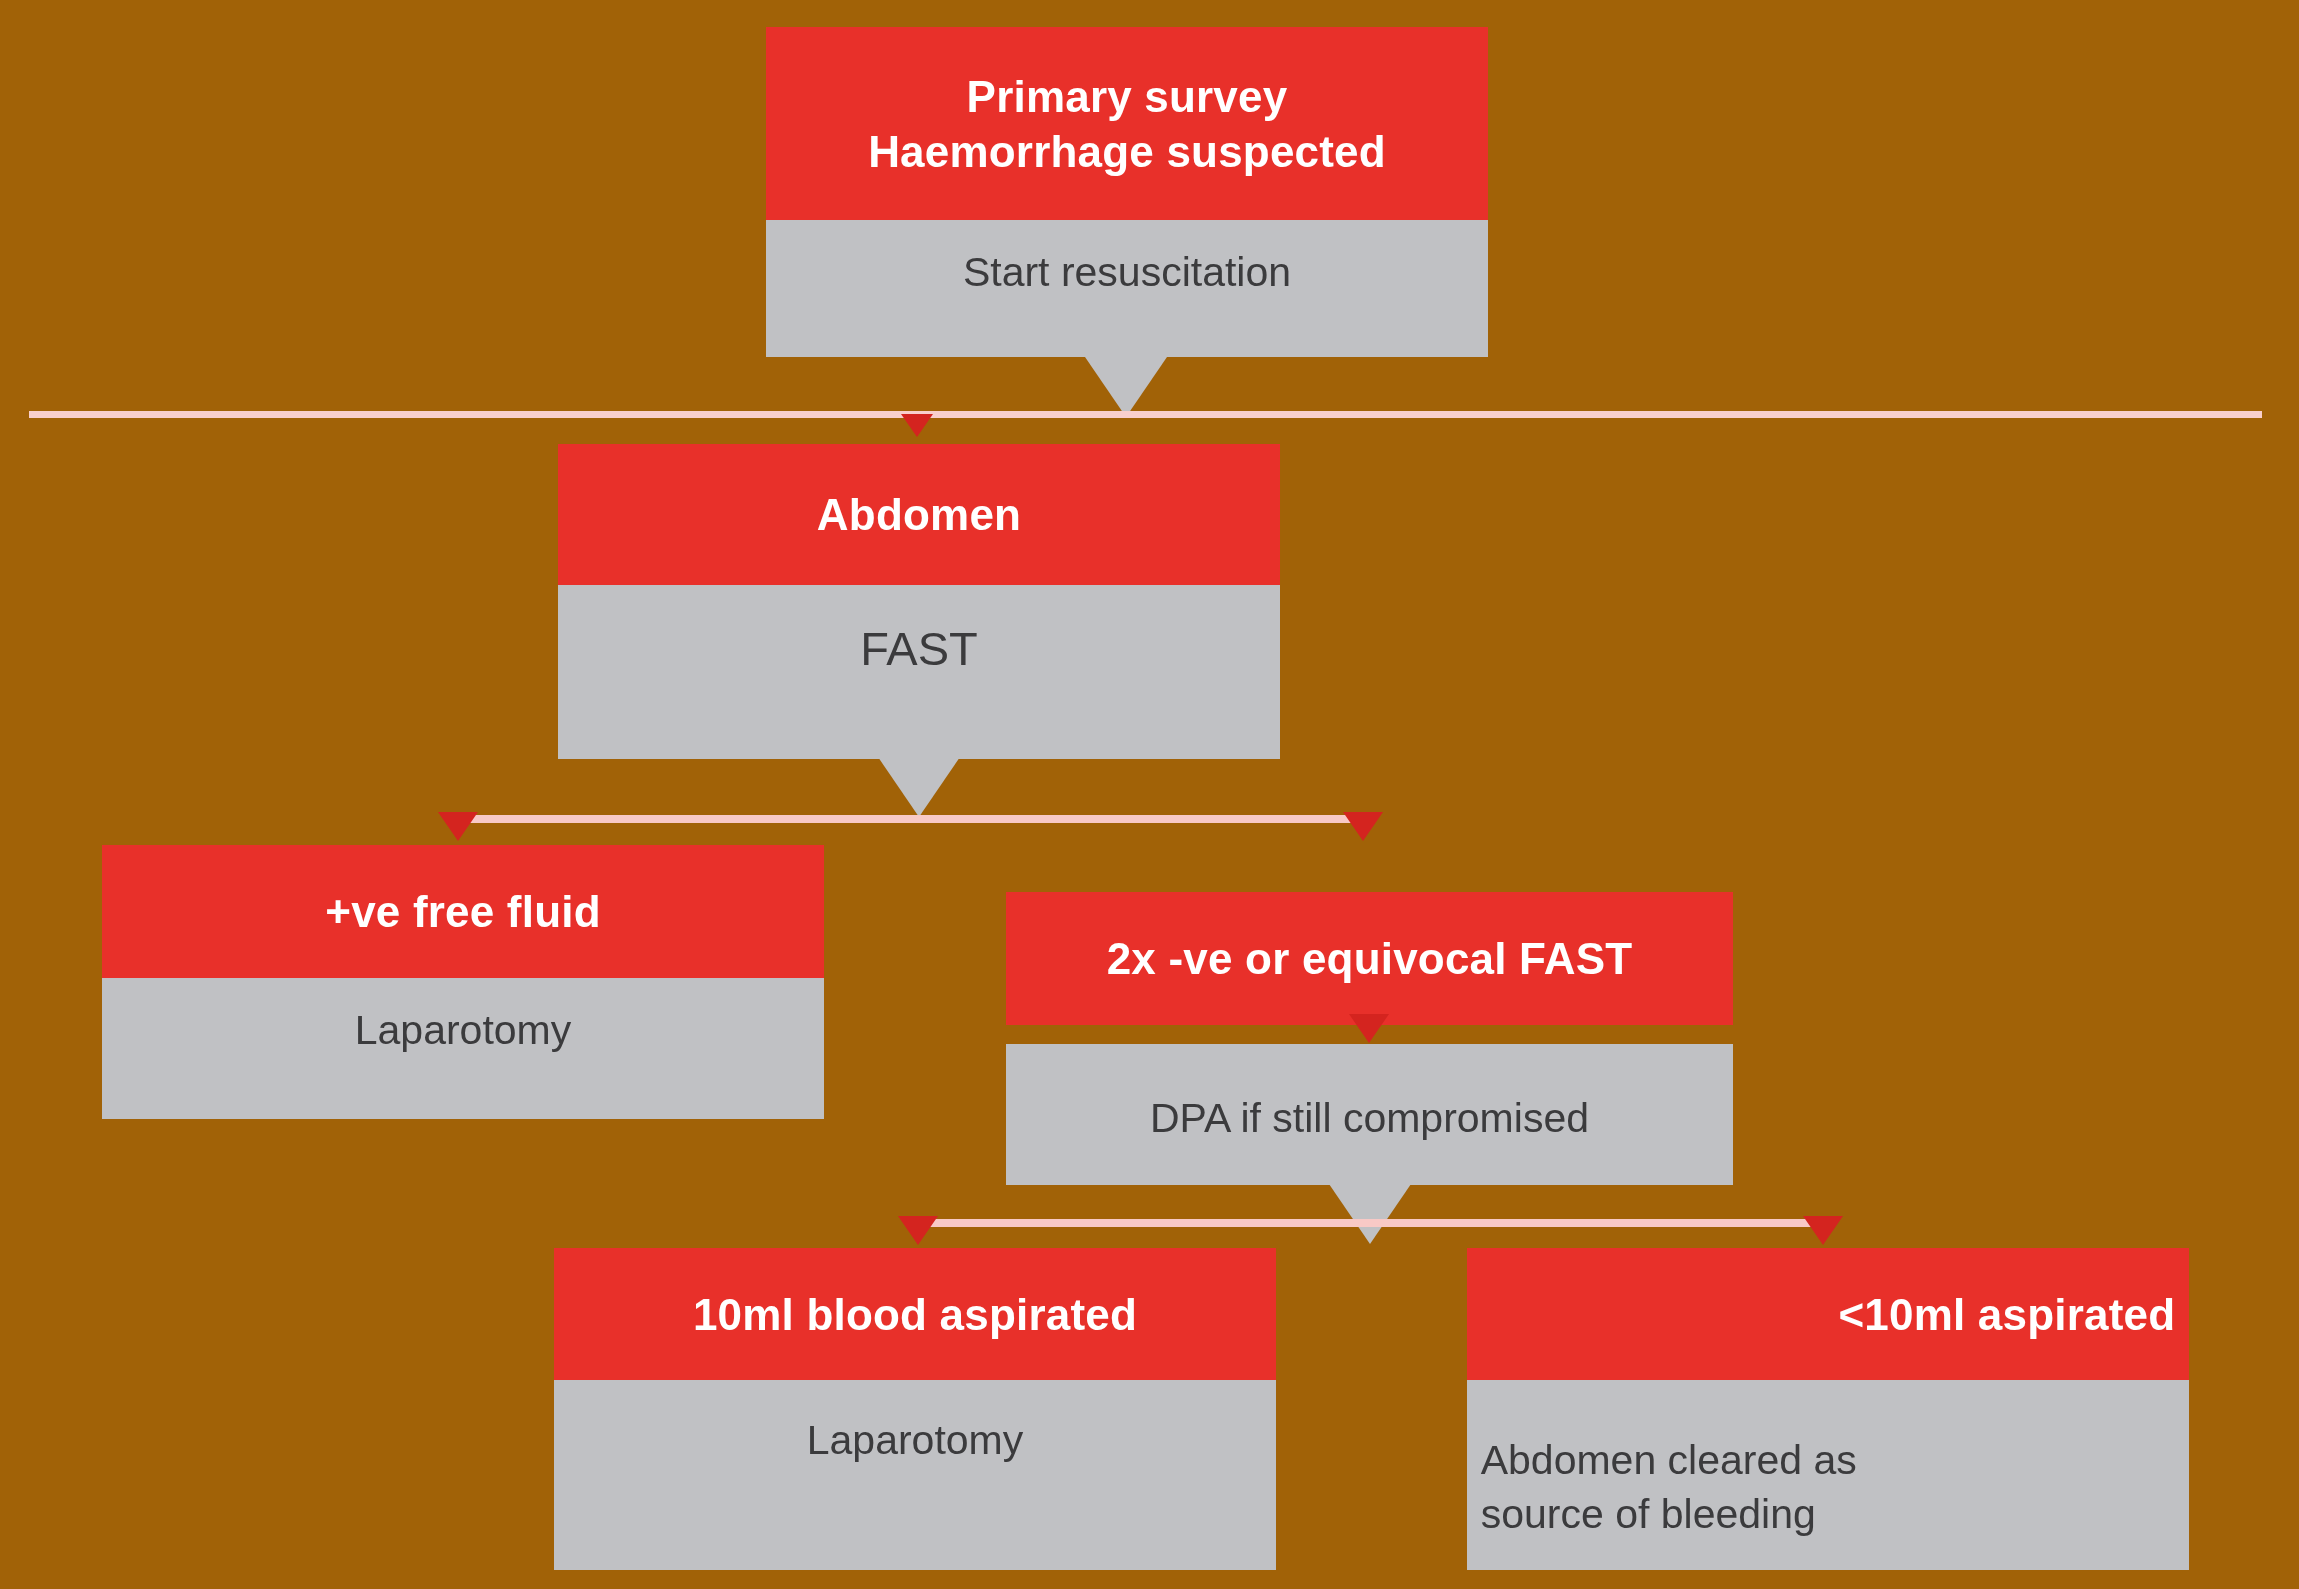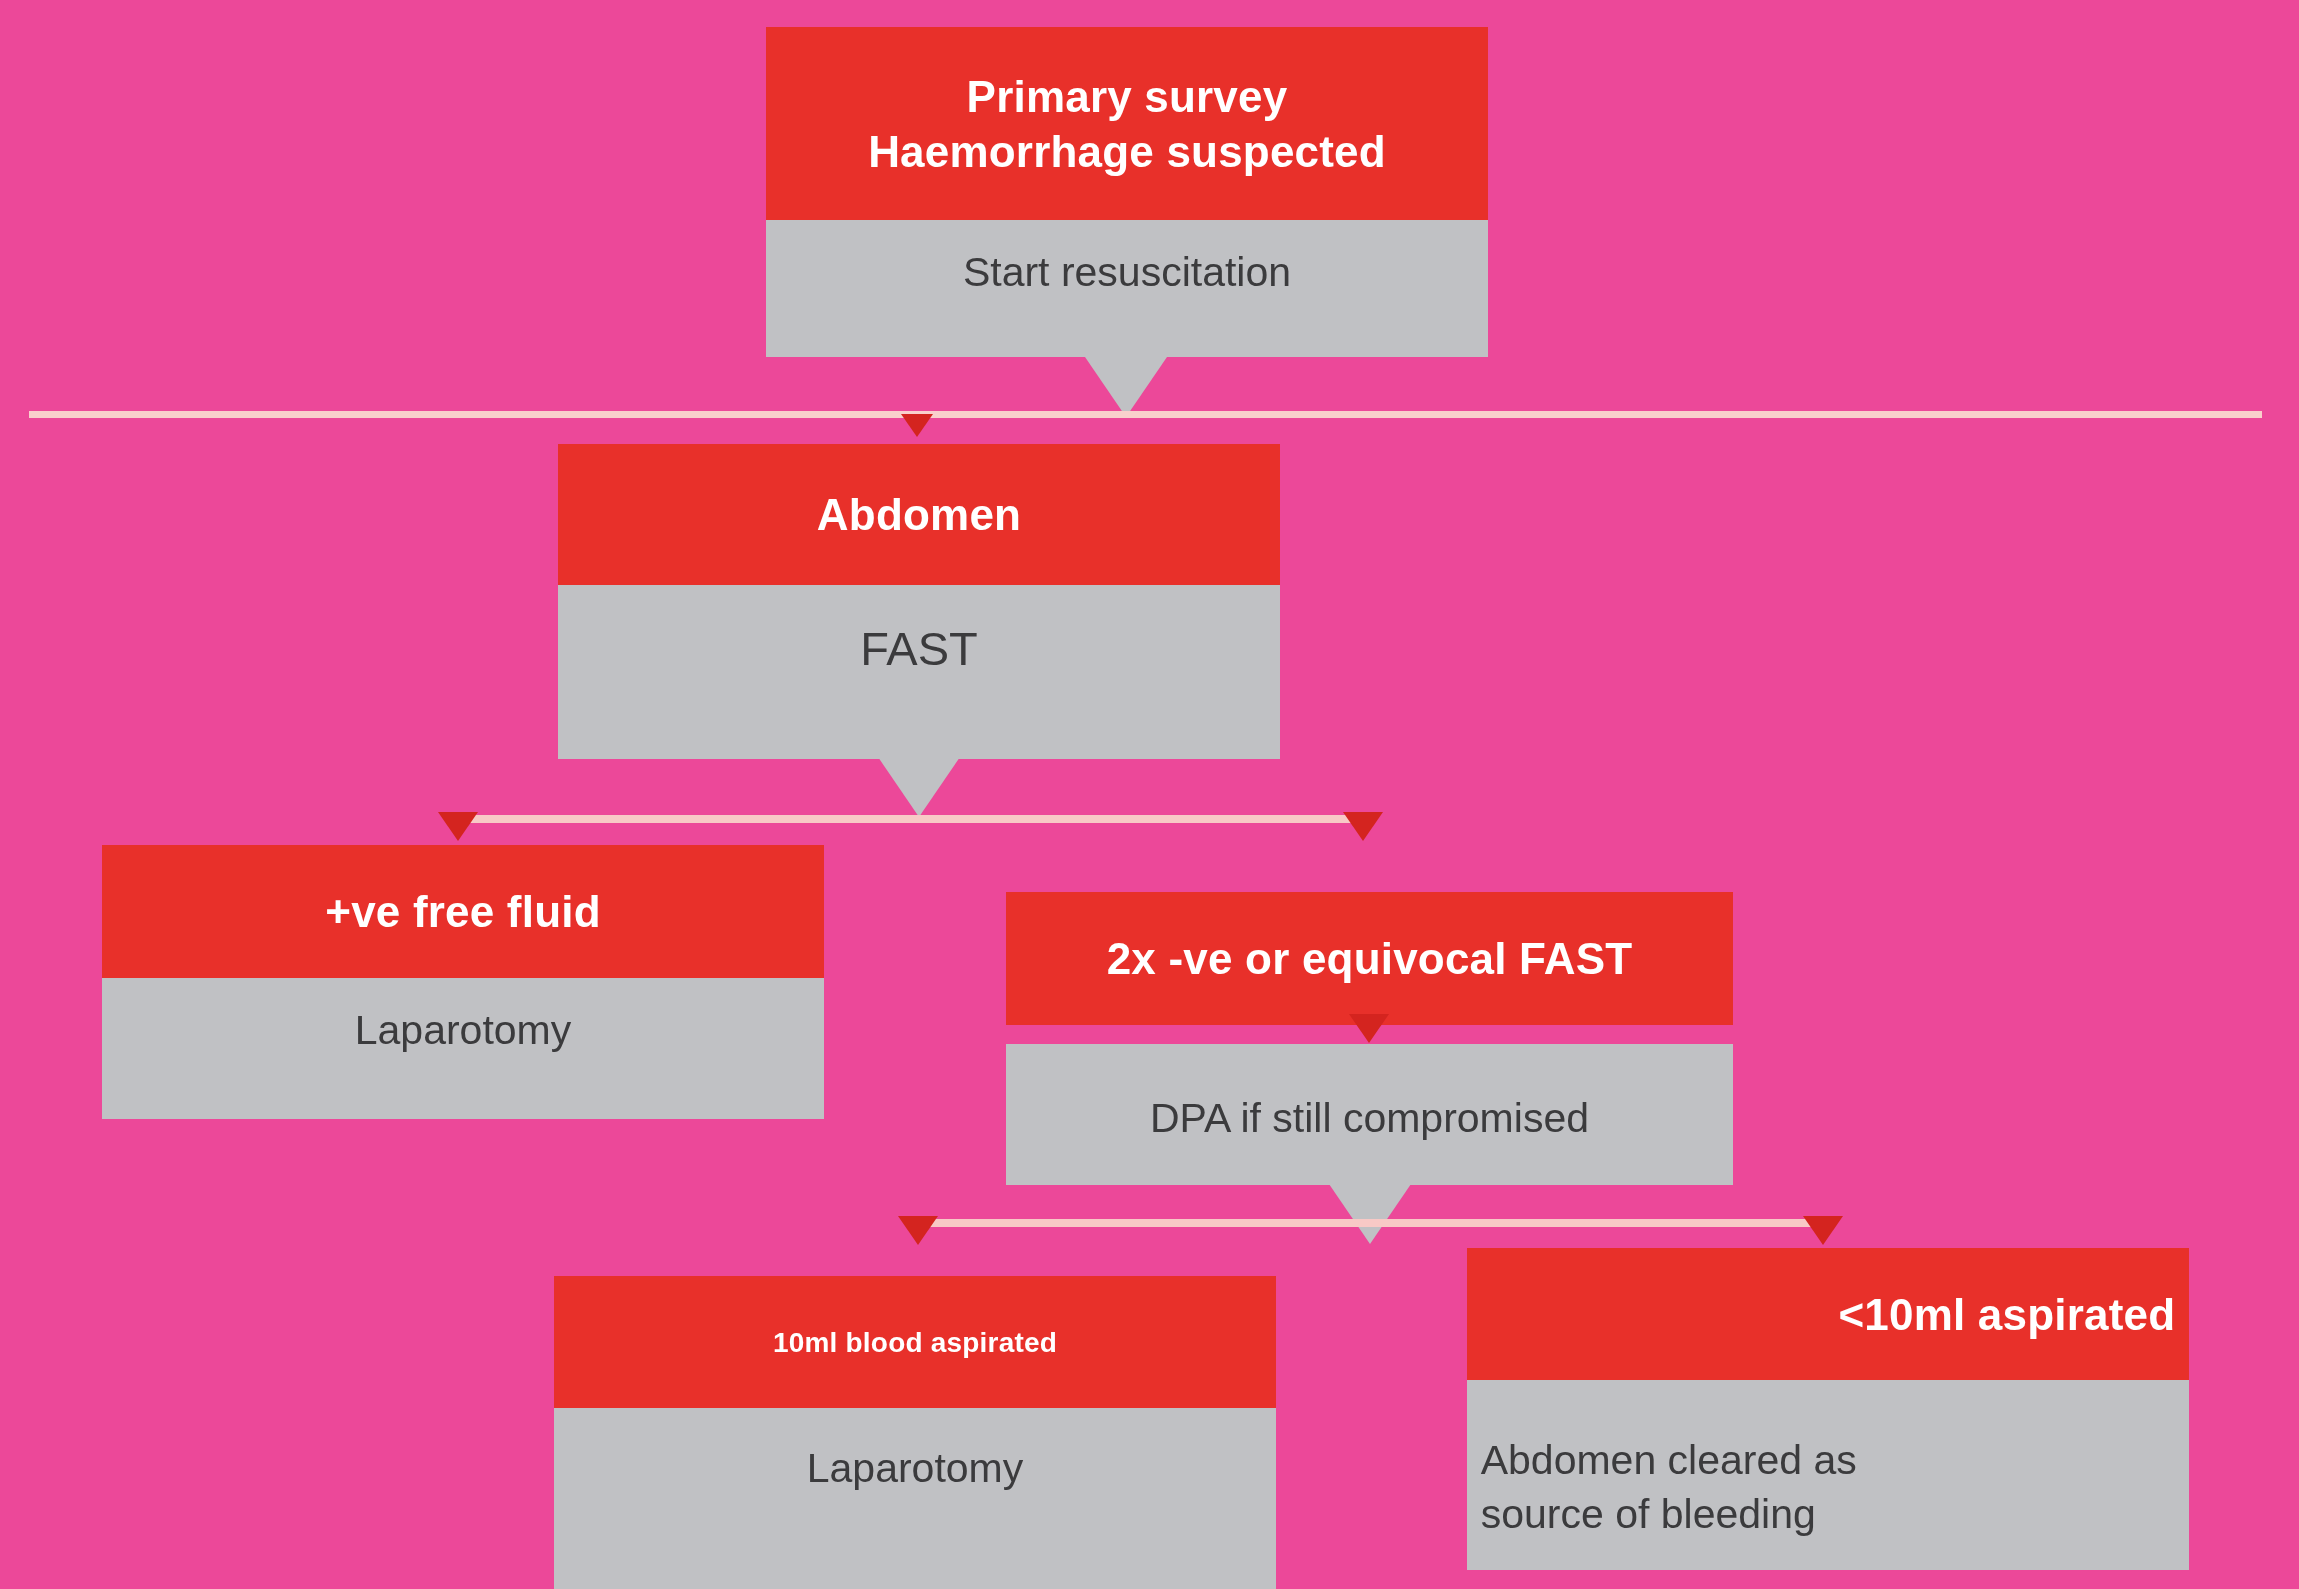--- a/index.html
+++ b/index.html
@@ -4,21 +4,21 @@
 <style>
   html, body {
     margin: 0;
     padding: 0;
     background: #ffffff;
   }
   #canvas {
     position: relative;
     width: 2300px;
     height: 1590px;
-    background: #ec4899;
+    background: #a16207;
     font-family: "Liberation Sans", sans-serif;
     overflow: hidden;
   }
 
   
   .node {
     position: absolute;
     box-sizing: border-box;
   }
   .node-head {
@@ -148,21 +148,21 @@
       <span>DPA if still compromised</span>
     </div>
   </div>
   <div class="tail-grey" style="left:1329px; top:1184px;"></div>
 
   <div class="hline-pink" style="left:917px; top:1219px; width:912px;"></div>
   <div class="arrow-red-down" style="left:898px; top:1216px;"></div>
   <div class="arrow-red-down" style="left:1803px; top:1216px;"></div>
 
   <div class="node" style="left:554px; top:1248px; width:722px;">
-    <div class="node-head" style="height:132px; font-size:28px;margin-top:28px;">
+    <div class="node-head" style="height:132px; font-size:44px;">
       <span>10ml blood aspirated</span>
     </div>
     <div class="node-body pad-lg" style="height:190px; font-size:41px;">
       <span>Laparotomy</span>
     </div>
   </div>
 
   <div class="node" style="left:1467px; top:1248px; width:722px;">
     <div class="node-head" style="height:132px; font-size:44px;justify-content:flex-end;">
       <span>&lt;10ml aspirated</span>

